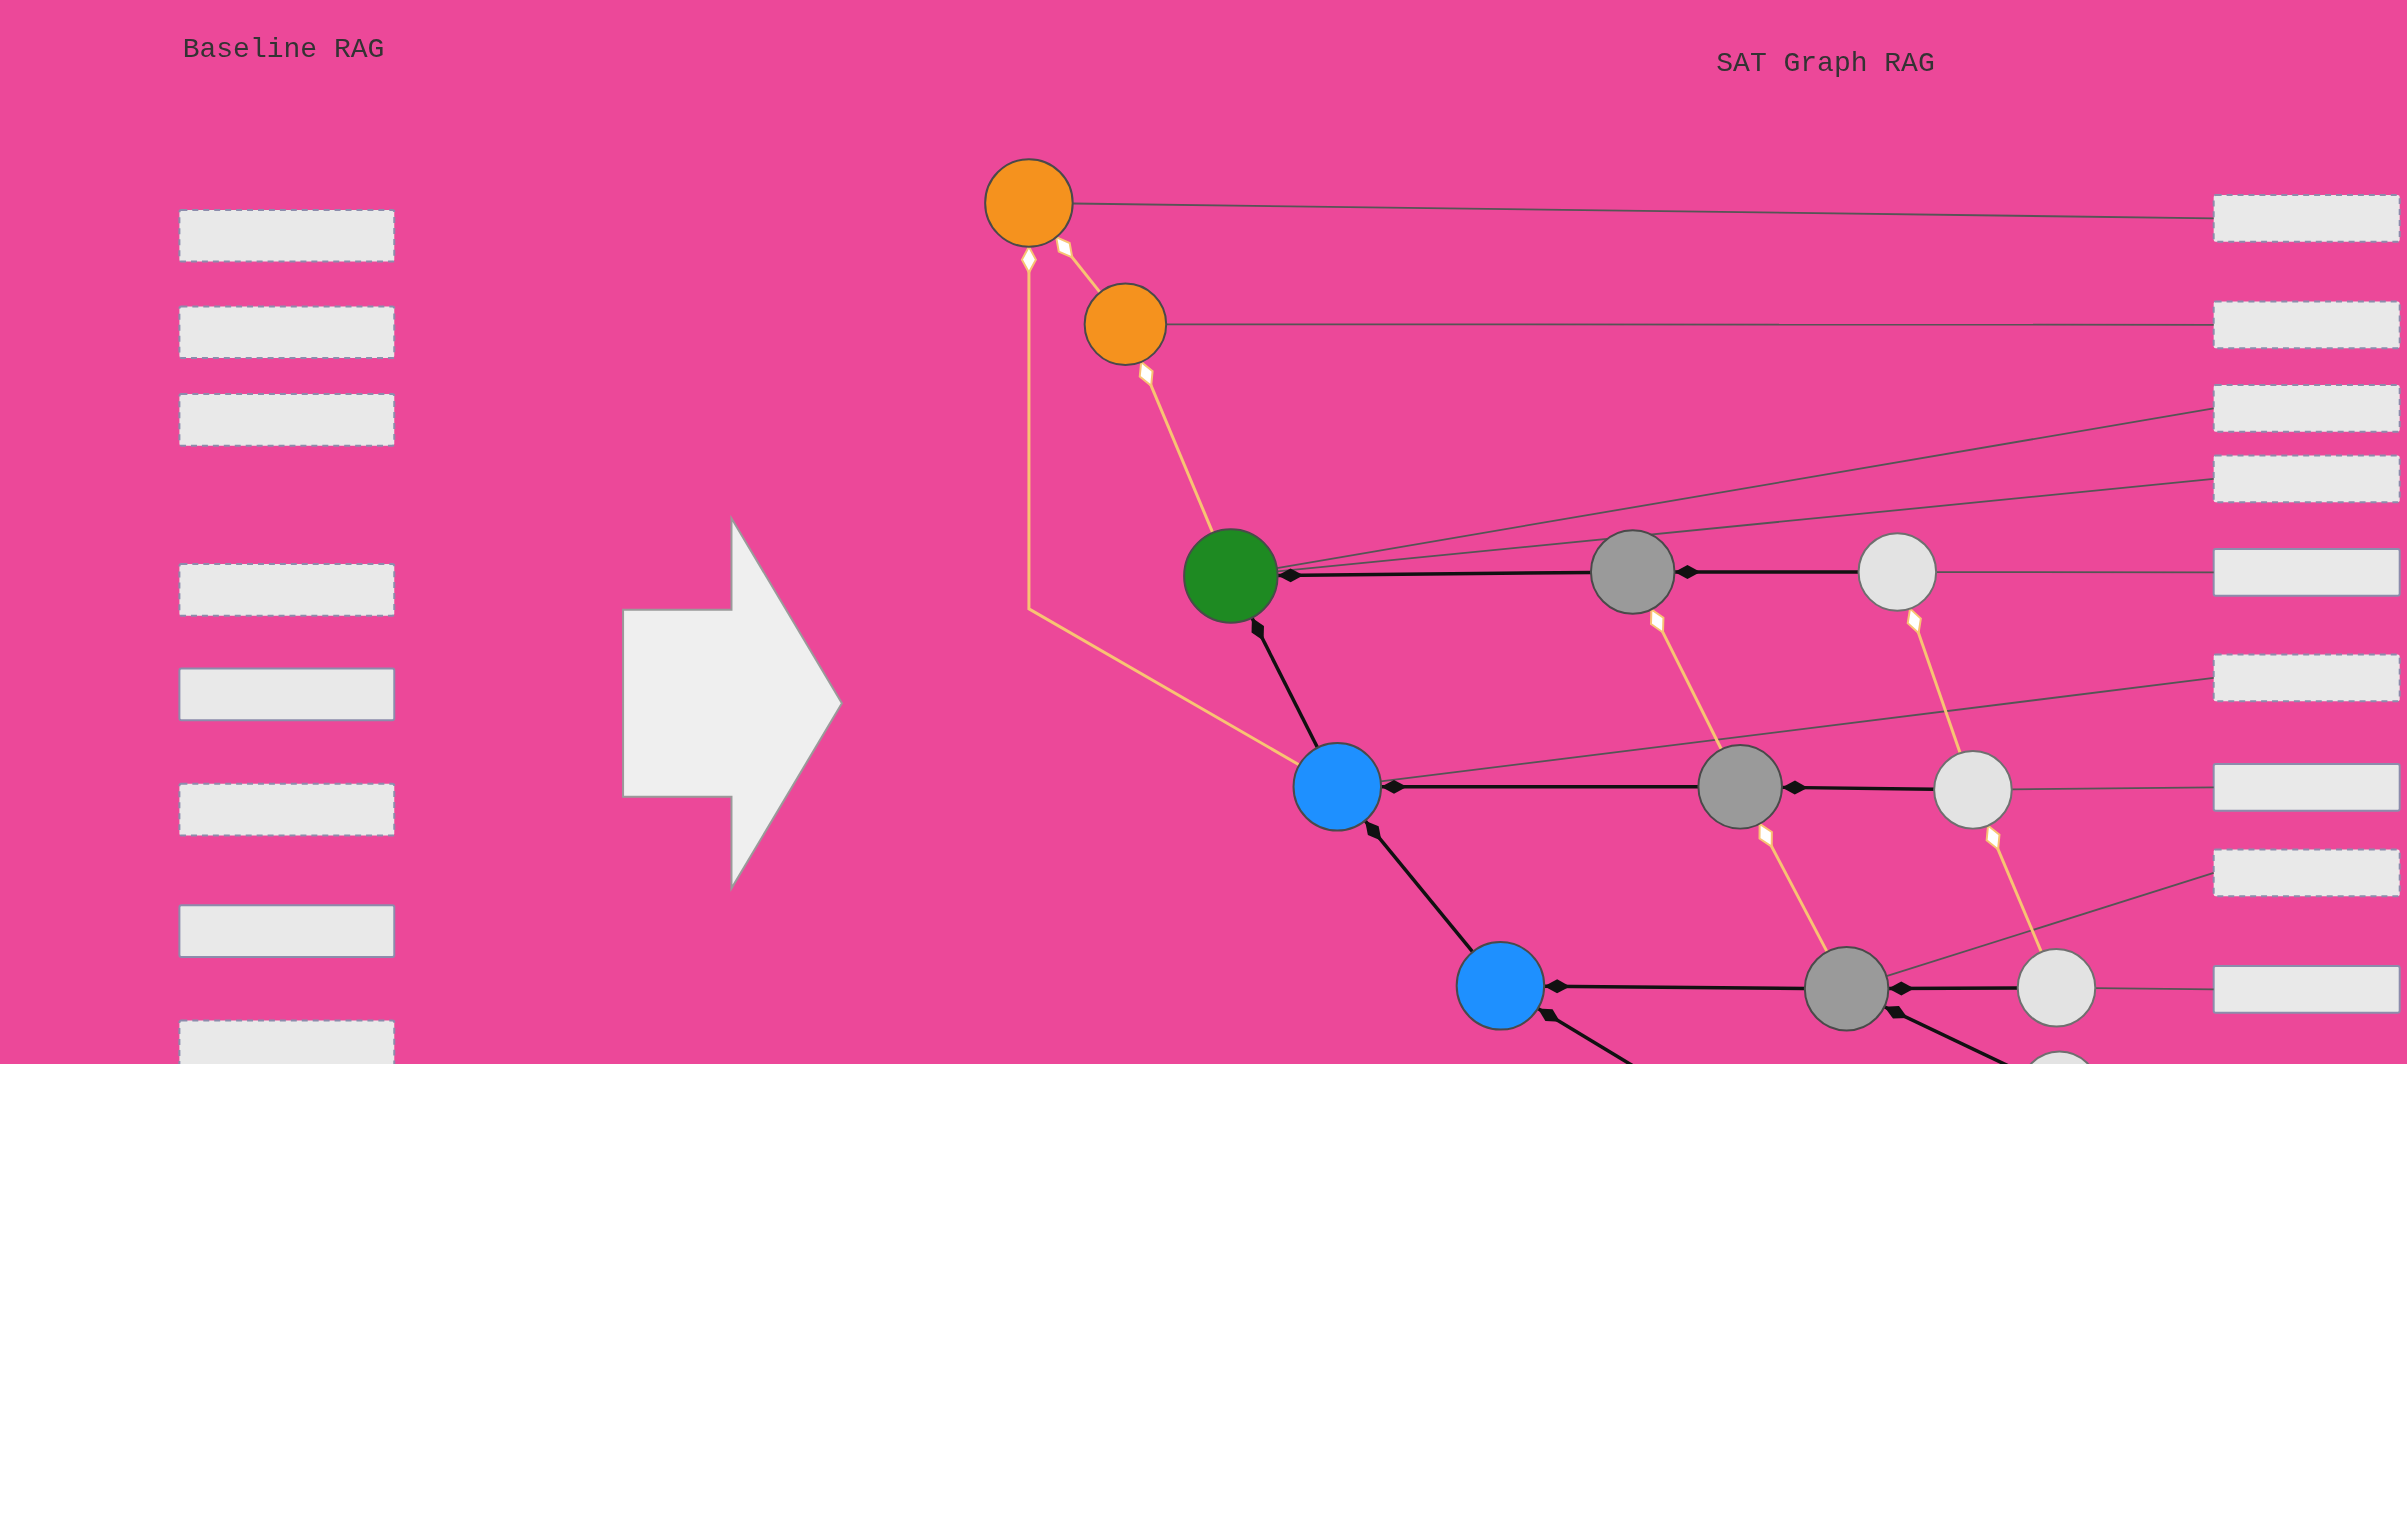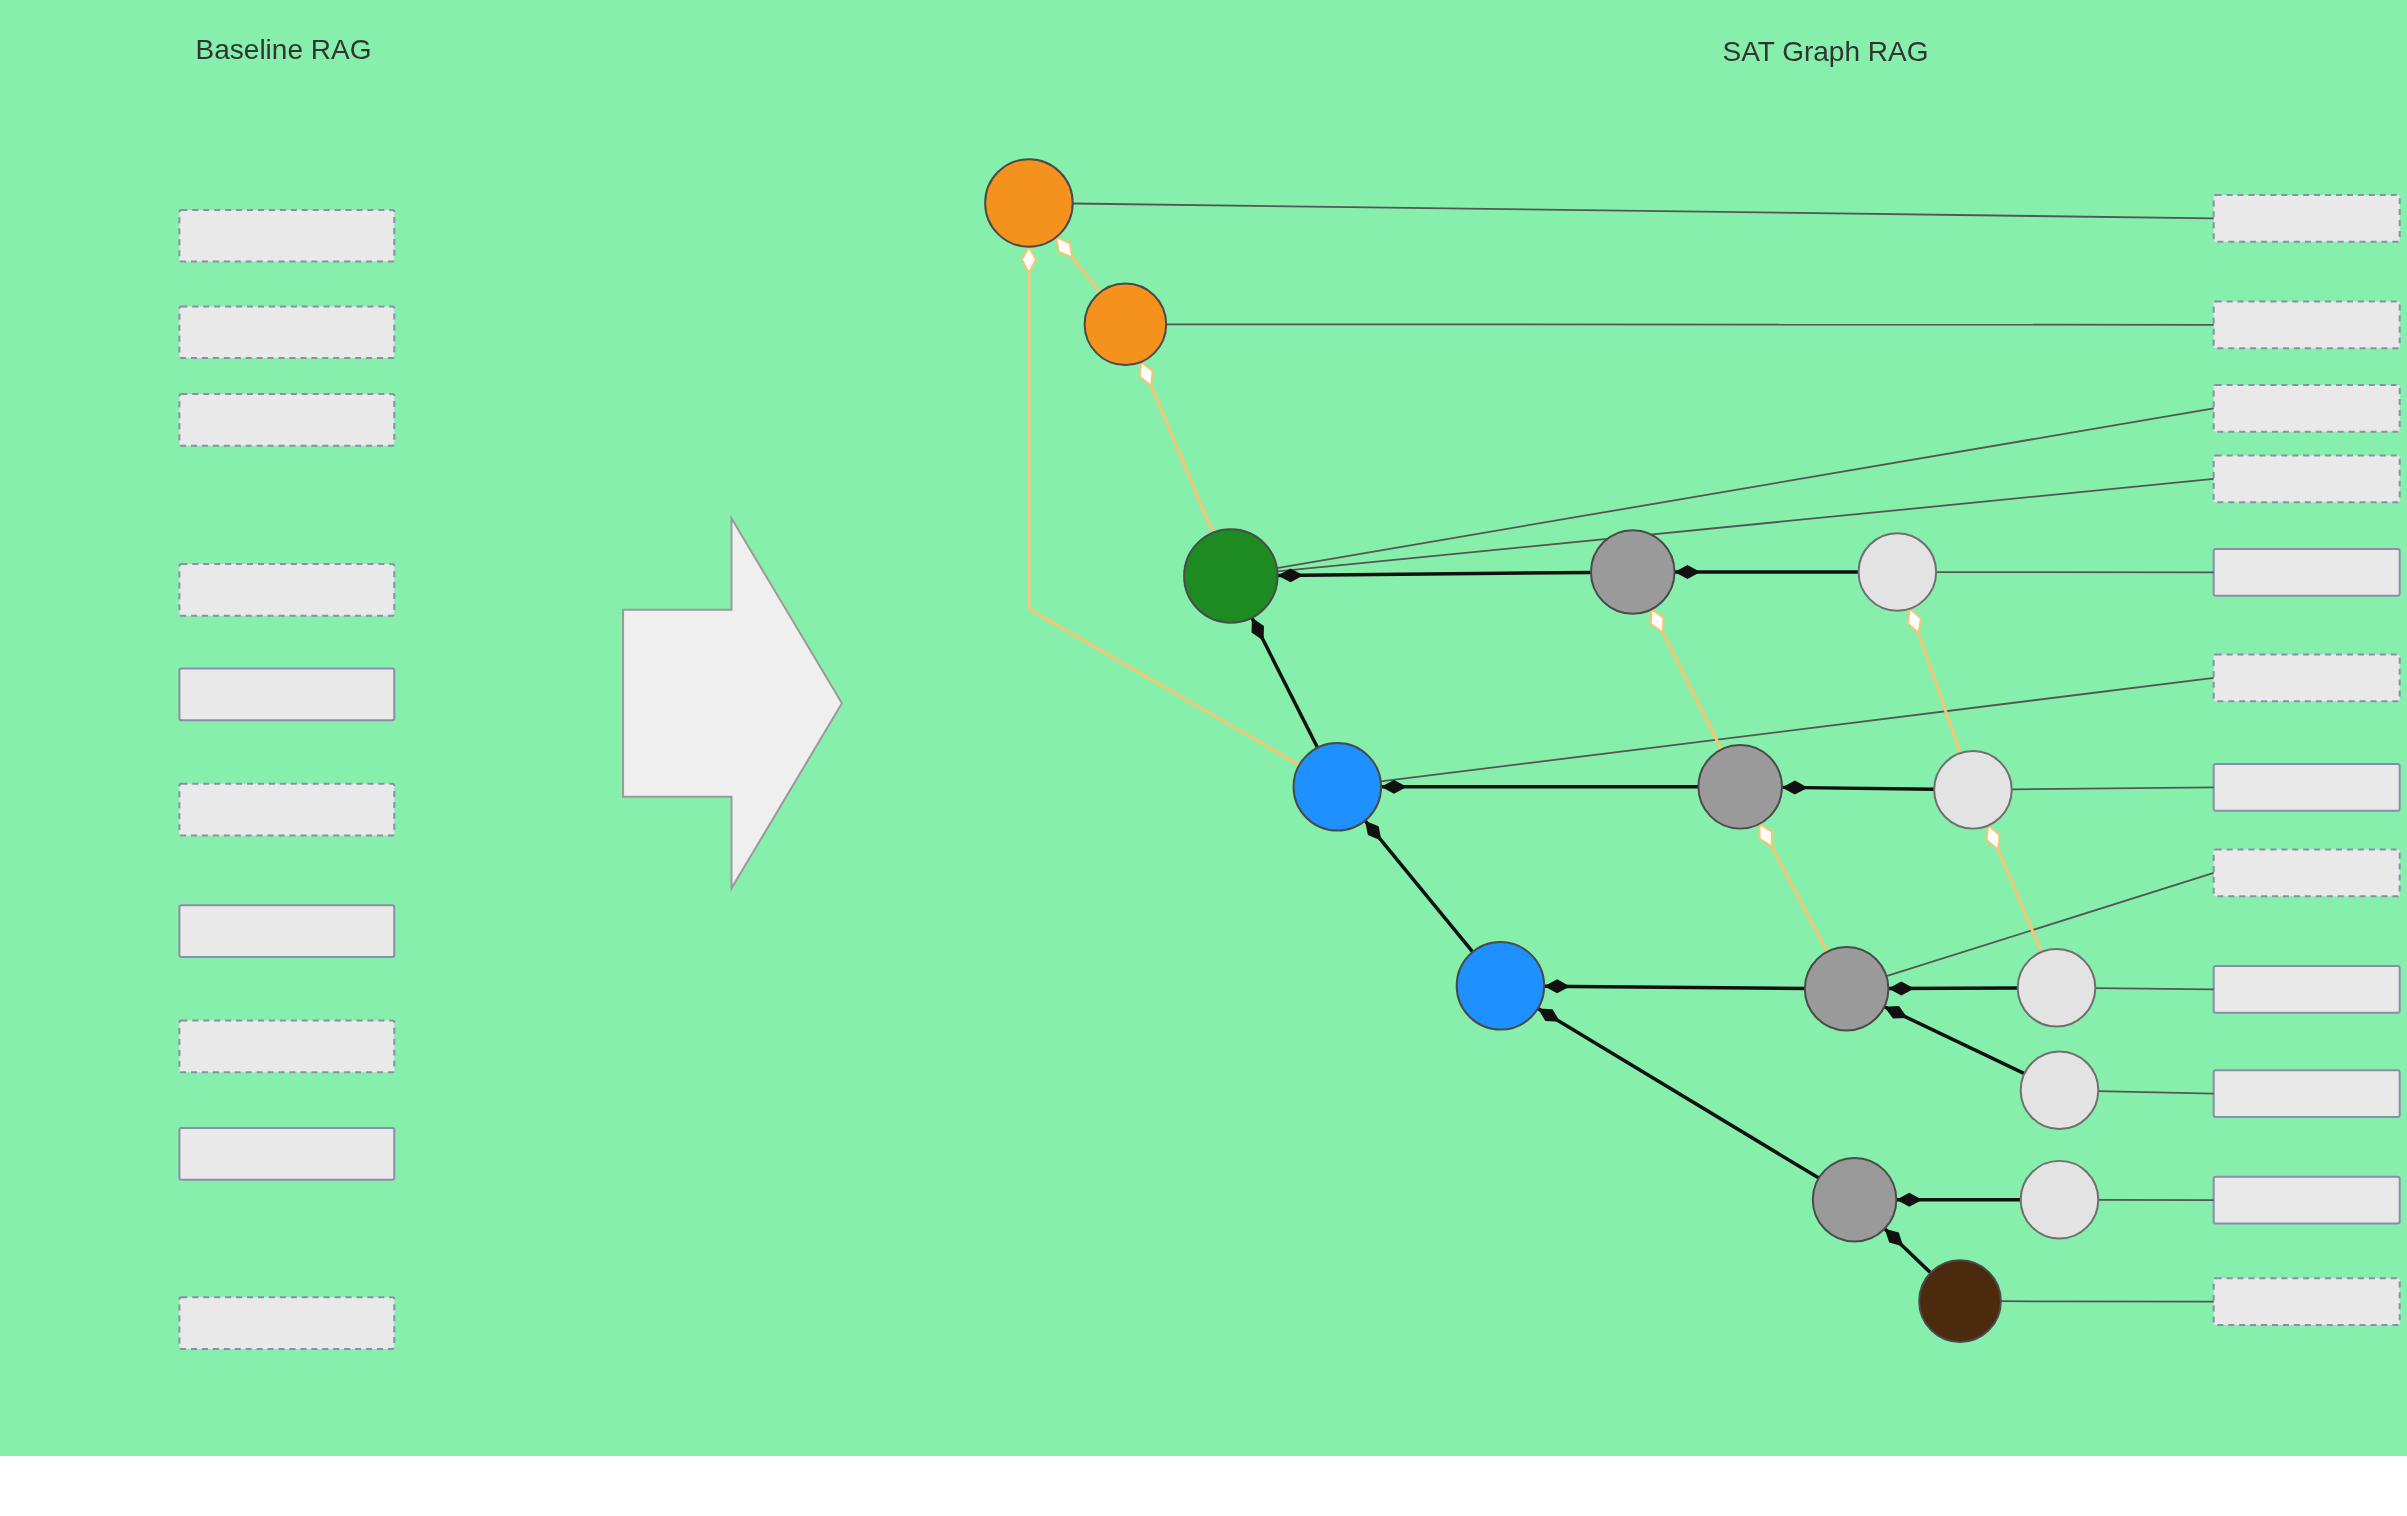--- a/index.html
+++ b/index.html
@@ -1,25 +1,25 @@
 <!DOCTYPE html>
 <html><head>
 <meta charset="utf-8">
 <style>
   html,body{margin:0;padding:0;background:#ffffff;}
   .stage{
-    position:relative;width:2408px;height:1456px;overflow:hidden;
-    font-family:Liberation Sans, sans-serif;background:#86efac;
+    position:relative;width:2408px;height:1064px;overflow:hidden;
+    font-family:Liberation Mono, monospace;background:#ec4899;
   }
   .title{
     position:absolute;color:#333333;font-size:28px;line-height:1.45;
     text-align:center;white-space:nowrap;
   }
   .title-left{left:0;top:30px;width:567px;}
-  .title-right{left:1547px;top:32px;width:557px;}
+  .title-right{left:1547px;top:44px;width:557px;}
   #diagram-svg{position:absolute;left:0;top:0;}
 </style>
 </head>
 <body>
 
 <div class="stage">
   <div class="title title-left">
     <div>Baseline RAG</div>
   </div>
   <div class="title title-right">SAT Graph RAG</div>

